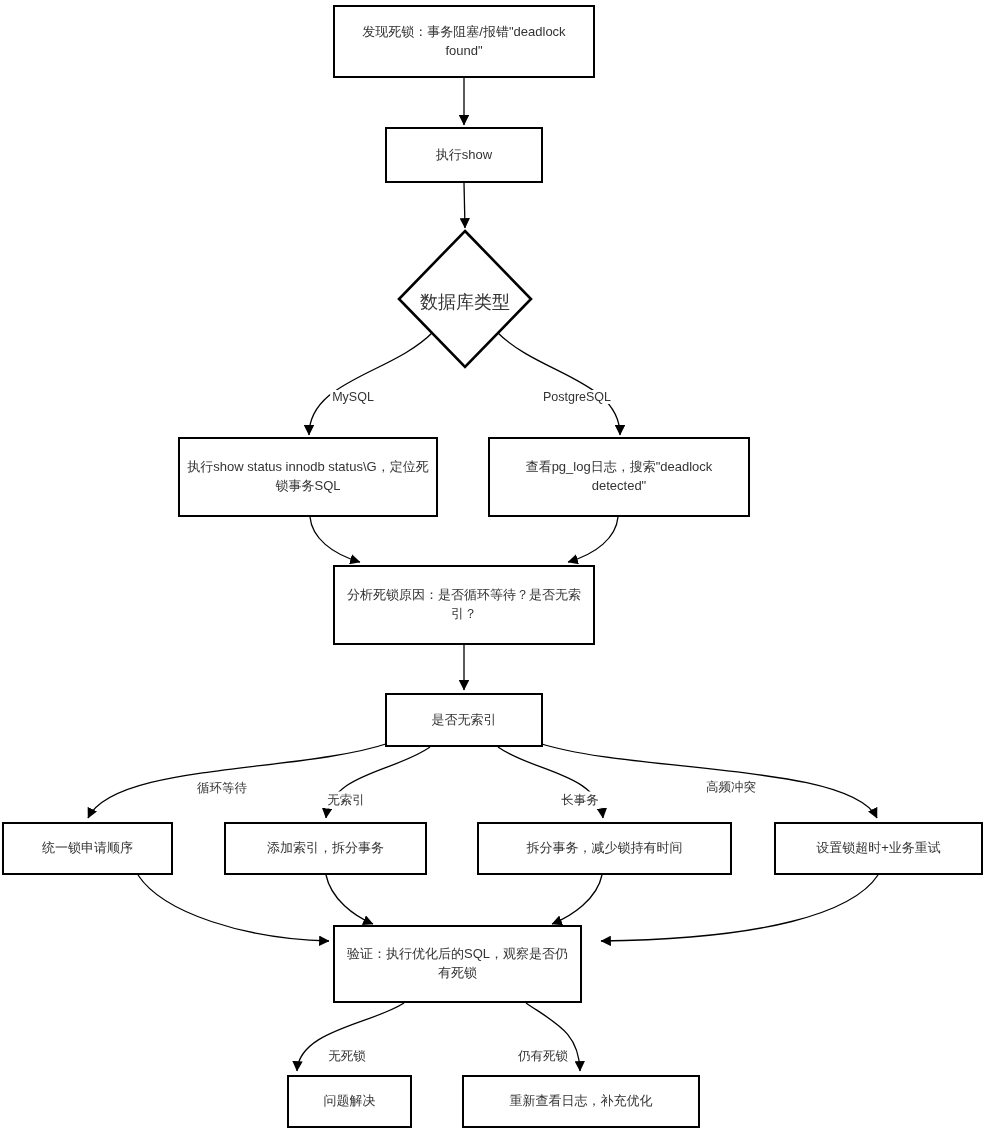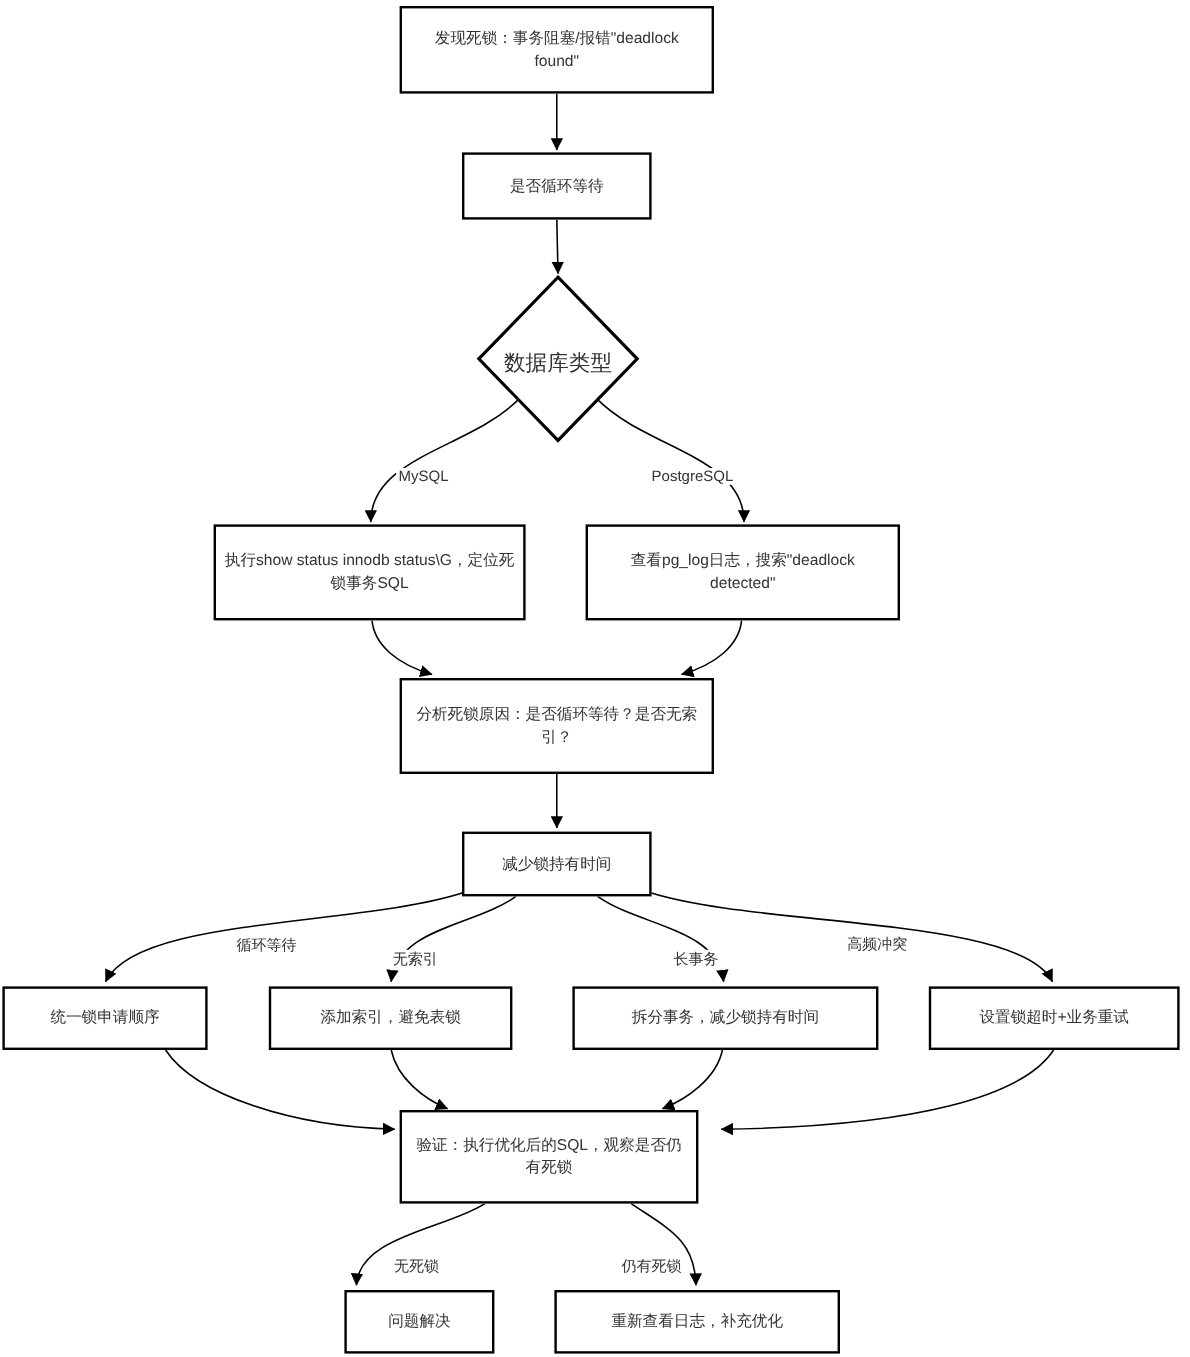--- a/index.html
+++ b/index.html
@@ -58,32 +58,32 @@
     <path class="edge" d="M602 875 C597 899 572 916 552 924" marker-end="url(#arrow)"></path>
     <path class="edge" d="M878 875 C853 913 765 939 601 941" marker-end="url(#arrow)"></path>
 
     <path class="edge" d="M404 1003 C372 1024 299 1030 297 1071" marker-end="url(#arrow)"></path>
     <path class="edge" d="M526 1003 C557 1024 579 1033 580 1071" marker-end="url(#arrow)"></path>
 
     <polygon class="diamond-shape" points="465,231 531,299 465,367 399,299"></polygon>
   </svg>
 
   <div class="node" style="left:333px;top:5px;width:262px;height:73px">发现死锁：事务阻塞/报错"deadlock found"</div>
-  <div class="node" style="left:385px;top:127px;width:158px;height:56px">是否循环等待</div>
+  <div class="node" style="left:385px;top:127px;width:158px;height:56px">执行show</div>
 
   <div class="diamond-label">数据库类型</div>
 
   <div class="node" style="left:178px;top:437px;width:260px;height:80px">执行show status innodb status\G，定位死锁事务SQL</div>
   <div class="node" style="left:488px;top:437px;width:262px;height:80px">查看pg_log日志，搜索"deadlock detected"</div>
 
   <div class="node" style="left:333px;top:565px;width:262px;height:80px">分析死锁原因：是否循环等待？是否无索引？</div>
-  <div class="node" style="left:385px;top:693px;width:158px;height:54px">减少锁持有时间</div>
+  <div class="node" style="left:385px;top:693px;width:158px;height:54px">是否无索引</div>
 
   <div class="node" style="left:2px;top:822px;width:171px;height:53px">统一锁申请顺序</div>
-  <div class="node" style="left:224px;top:822px;width:203px;height:53px">添加索引，避免表锁</div>
+  <div class="node" style="left:224px;top:822px;width:203px;height:53px">添加索引，拆分事务</div>
   <div class="node" style="left:477px;top:822px;width:255px;height:53px">拆分事务，减少锁持有时间</div>
   <div class="node" style="left:774px;top:822px;width:209px;height:53px">设置锁超时+业务重试</div>
 
   <div class="node" style="left:333px;top:925px;width:249px;height:78px">验证：执行优化后的SQL，观察是否仍有死锁</div>
 
   <div class="node" style="left:287px;top:1075px;width:125px;height:53px">问题解决</div>
   <div class="node" style="left:462px;top:1075px;width:238px;height:53px">重新查看日志，补充优化</div>
 
   <div class="elabel" style="left:353px;top:373px">MySQL</div>
   <div class="elabel" style="left:577px;top:373px">PostgreSQL</div>

